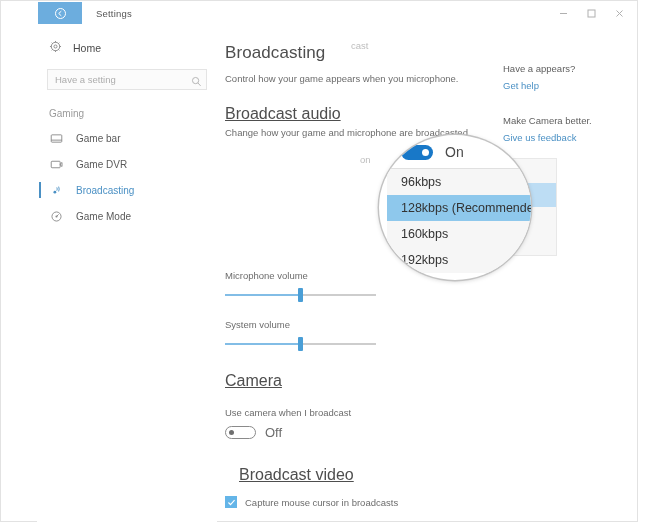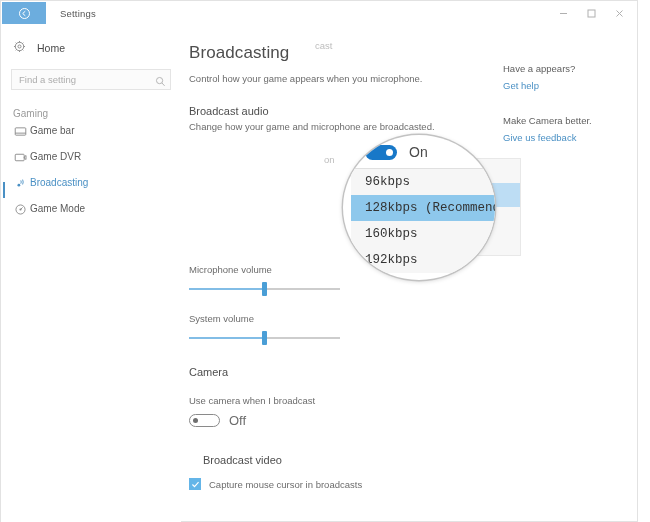--- a/index.html
+++ b/index.html
@@ -7,20 +7,21 @@
     width: 650px; height: 522px;
     background: #ffffff;
     font-family: "Liberation Sans", sans-serif;
     overflow: hidden;
   }
   #app {
     position: relative;
     width: 638px; height: 522px;
     background: #ffffff;
     border: 1px solid #e2e2e2;
+    padding-left: 36px;
   }
 
   
   .titlebar {
     position: relative;
     height: 24px;
     display: flex;
     align-items: center;
     background: #ffffff;
   }
@@ -94,23 +95,23 @@
     color: #b0b0b0;
   }
   .group-label {
     font-size: 10px;
     color: #9a9a9a;
     margin: 18px 0 6px 12px;
   }
   .nav-item {
     position: relative;
     height: 26px;
-    display: flex; align-items: flex-start;
+    display: flex; align-items: center;
     padding-left: 12px;
-    gap: 3px;
+    gap: 13px;
   }
   .nav-item .label { font-size: 10px; color: #5a5a5a; }
   .nav-item .nav-ico { width: 14px; display:flex; justify-content:center; color:#868686; }
   .nav-item.selected .label { color: #4a90c4; }
   .nav-item.selected .nav-ico { color: #4a90c4; }
   .nav-item.selected::before {
     content: "";
     position: absolute;
     left: 2px; top: 5px;
     width: 2px; height: 16px;
@@ -128,23 +129,24 @@
     color: #4e4e4e;
     font-weight: normal;
     letter-spacing: .1px;
   }
   .page-sub {
     font-size: 9.5px;
     color: #6c6c6c;
     margin-top: 10px;
   }
   .section-h {
-    font-size: 11px;
+    font-size: 16px;
     color: #4e4e4e;
     margin-top: 21px;
+    text-decoration: underline;
   }
   .section-sub {
     font-size: 9.5px;
     color: #6c6c6c;
     margin-top: 4px;
   }
   .field-label {
     font-size: 9.5px;
     color: #6c6c6c;
     margin-top: 17px;
@@ -269,21 +271,20 @@
     background: #f6f6f6;
     border-top: 1px solid #e0e0e0;
   }
   .mag-opt {
     height: 26px;
     display: flex; align-items: center;
     padding-left: 14px;
     font-size: 12.5px;
     color: #333333;
     white-space: nowrap;
-    font-family: Liberation Mono, monospace;
   }
   .mag-opt.sel { background: #8ec8ec; }
 
   
   .ghost {
     position: absolute;
     font-size: 9.5px;
     color: #bdbdbd;
     z-index: 1;
   }
@@ -338,21 +339,21 @@
             <circle cx="8" cy="8" r="5.2" fill="none" stroke="#868686" stroke-width="1.1"></circle>
             <circle cx="8" cy="8" r="1.9" fill="none" stroke="#868686" stroke-width="1.1"></circle>
             <path d="M8 1.2 V3 M8 13 V14.8 M1.2 8 H3 M13 8 H14.8 M3.3 3.3 L4.6 4.6 M11.4 11.4 L12.7 12.7 M12.7 3.3 L11.4 4.6 M4.6 11.4 L3.3 12.7" stroke="#868686" stroke-width="1.1"></path>
           </svg>
         </span>
         <span class="label">Home</span>
       </div>
 
       <div class="search-wrap">
         <div class="search-box">
-          <span class="ph">Find a setting</span>
+          <span class="ph">Have a setting</span>
         </div>
         <span class="search-icon">
           <svg width="11" height="11" viewBox="0 0 12 12">
             <circle cx="5" cy="5" r="3.4" fill="none" stroke="#b0b0b0" stroke-width="1"></circle>
             <path d="M7.5 7.5 L10.5 10.8" stroke="#b0b0b0" stroke-width="1"></path>
           </svg>
         </span>
       </div>
 
       <div class="group-label">Gaming</div>

